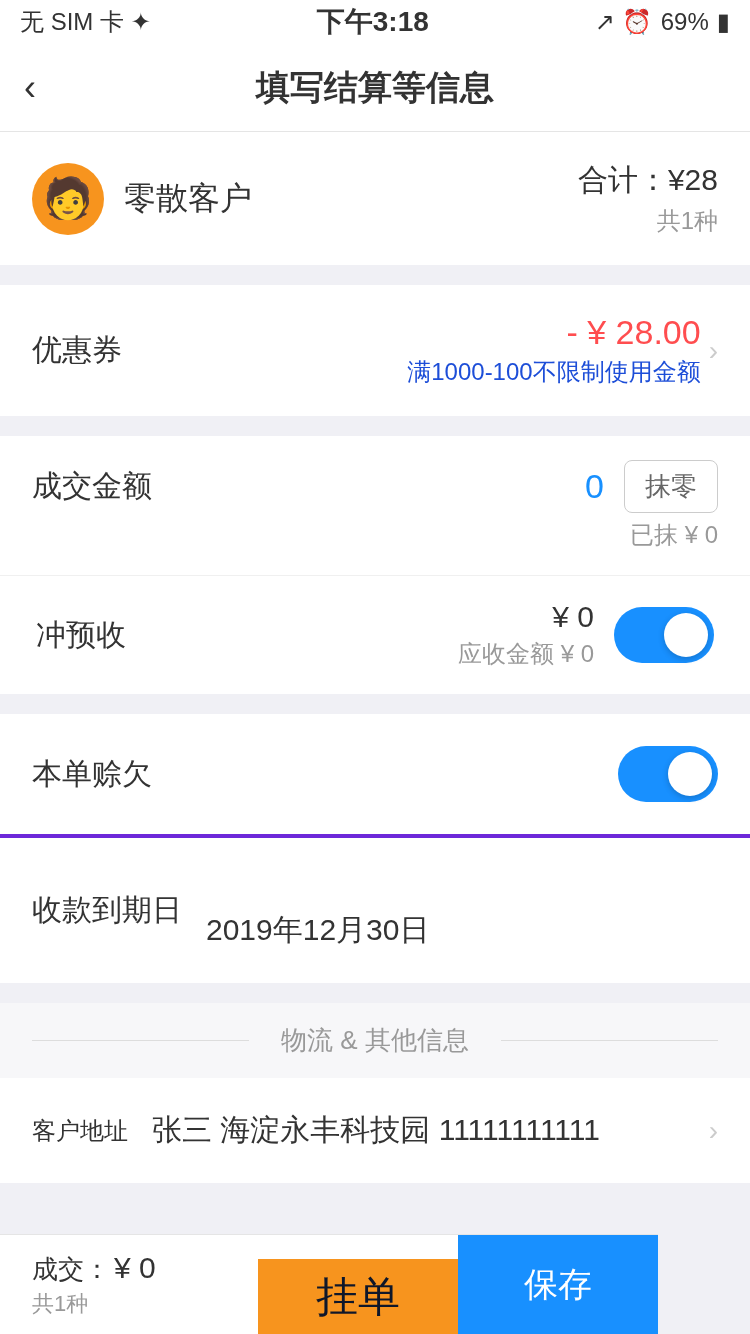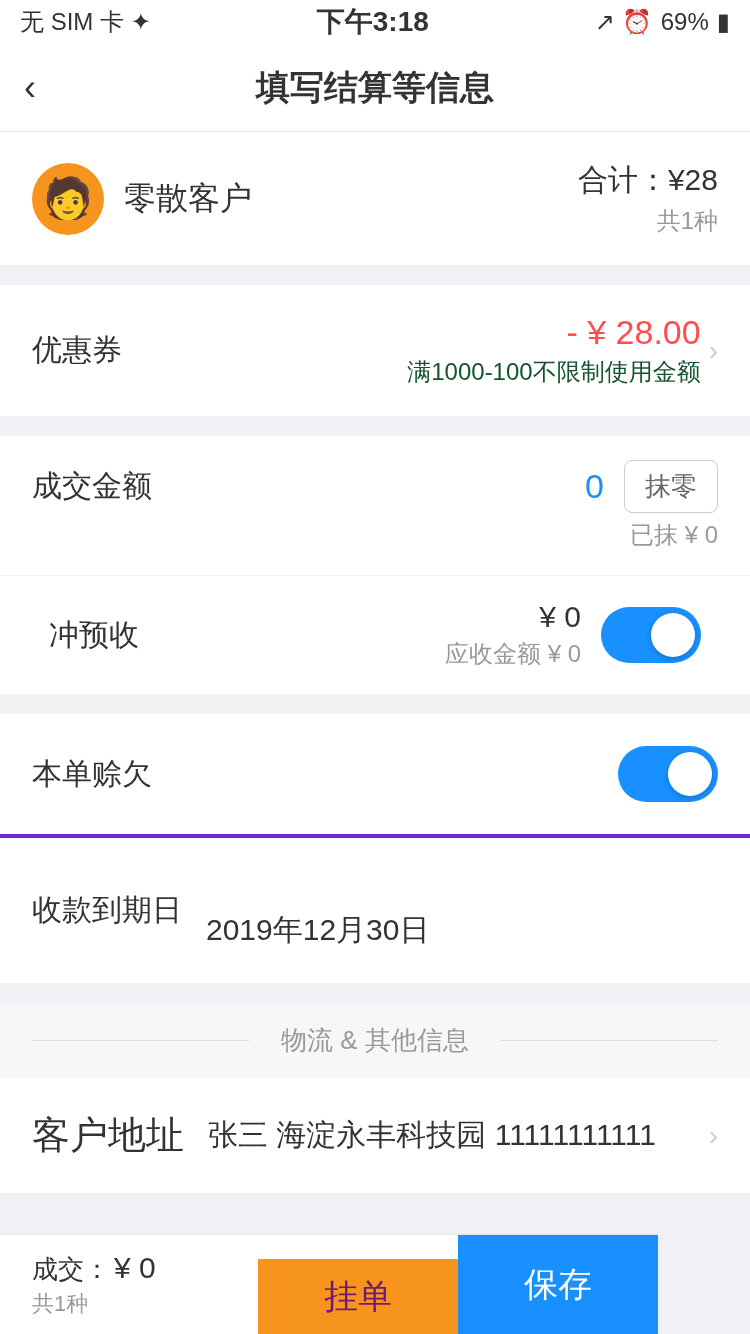--- a/index.html
+++ b/index.html
@@ -122,21 +122,21 @@
       flex-direction: column;
       align-items: flex-end;
     }
     .form-value-discount {
       font-size: 34px;
       color: #ff4d4f;
       font-weight: 500;
     }
     .form-sub {
       font-size: 24px;
-      color: #14532d;
+      color: #1d4ed8;
       margin-top: 4px;
     }
     .chevron {
       color: #ccc;
       font-size: 28px;
       margin-left: 8px;
     }
 
     
     .deal-row {
@@ -170,21 +170,21 @@
     }
     .deal-sub {
       font-size: 24px;
       color: #999;
       text-align: right;
       margin-top: 6px;
     }
 
     
     .prepay-row {
-      padding: 24px 49px;
+      padding: 24px 36px;
       background: #fff;
     }
     .prepay-top {
       display: flex;
       align-items: center;
       justify-content: space-between;
     }
     .prepay-label { font-size: 30px; color: #333; }
     .prepay-right {
       display: flex;
@@ -259,21 +259,21 @@
     }
 
     
     .address-row {
       display: flex;
       align-items: center;
       justify-content: space-between;
       padding: 32px 32px;
       background: #fff;
     }
-    .address-label { font-size: 38px; color: #333; flex-shrink: 0; }
+    .address-label { font-size: 24px; color: #333; flex-shrink: 0; }
     .address-value { font-size: 30px; color: #333; margin-left: 24px; flex: 1; }
     .address-chevron { color: #ccc; font-size: 28px; }
 
     
     .bottom-bar {
       position: fixed;
       bottom: 0;
       left: 0;
       width: 658px;
       height: 100px;
@@ -290,22 +290,22 @@
     }
     .bottom-deal-label { font-size: 26px; color: #333; }
     .bottom-deal-value { font-size: 30px; color: #333; font-weight: 500; }
     .bottom-deal-count { font-size: 22px; color: #999; margin-top: 2px; }
     .bottom-btn-pending {
       width: 200px;
       background: #f7941e;
       display: flex;
       align-items: center;
       justify-content: center;
-      font-size: 34px;
-      color: #701a75;
+      font-size: 42px;
+      color: #0f172a;
       font-weight: 500;
       cursor: pointer;
       margin-top: 24px;
     }
     .bottom-btn-save {
       width: 200px;
       background: #1890ff;
       display: flex;
       align-items: center;
       justify-content: center;

